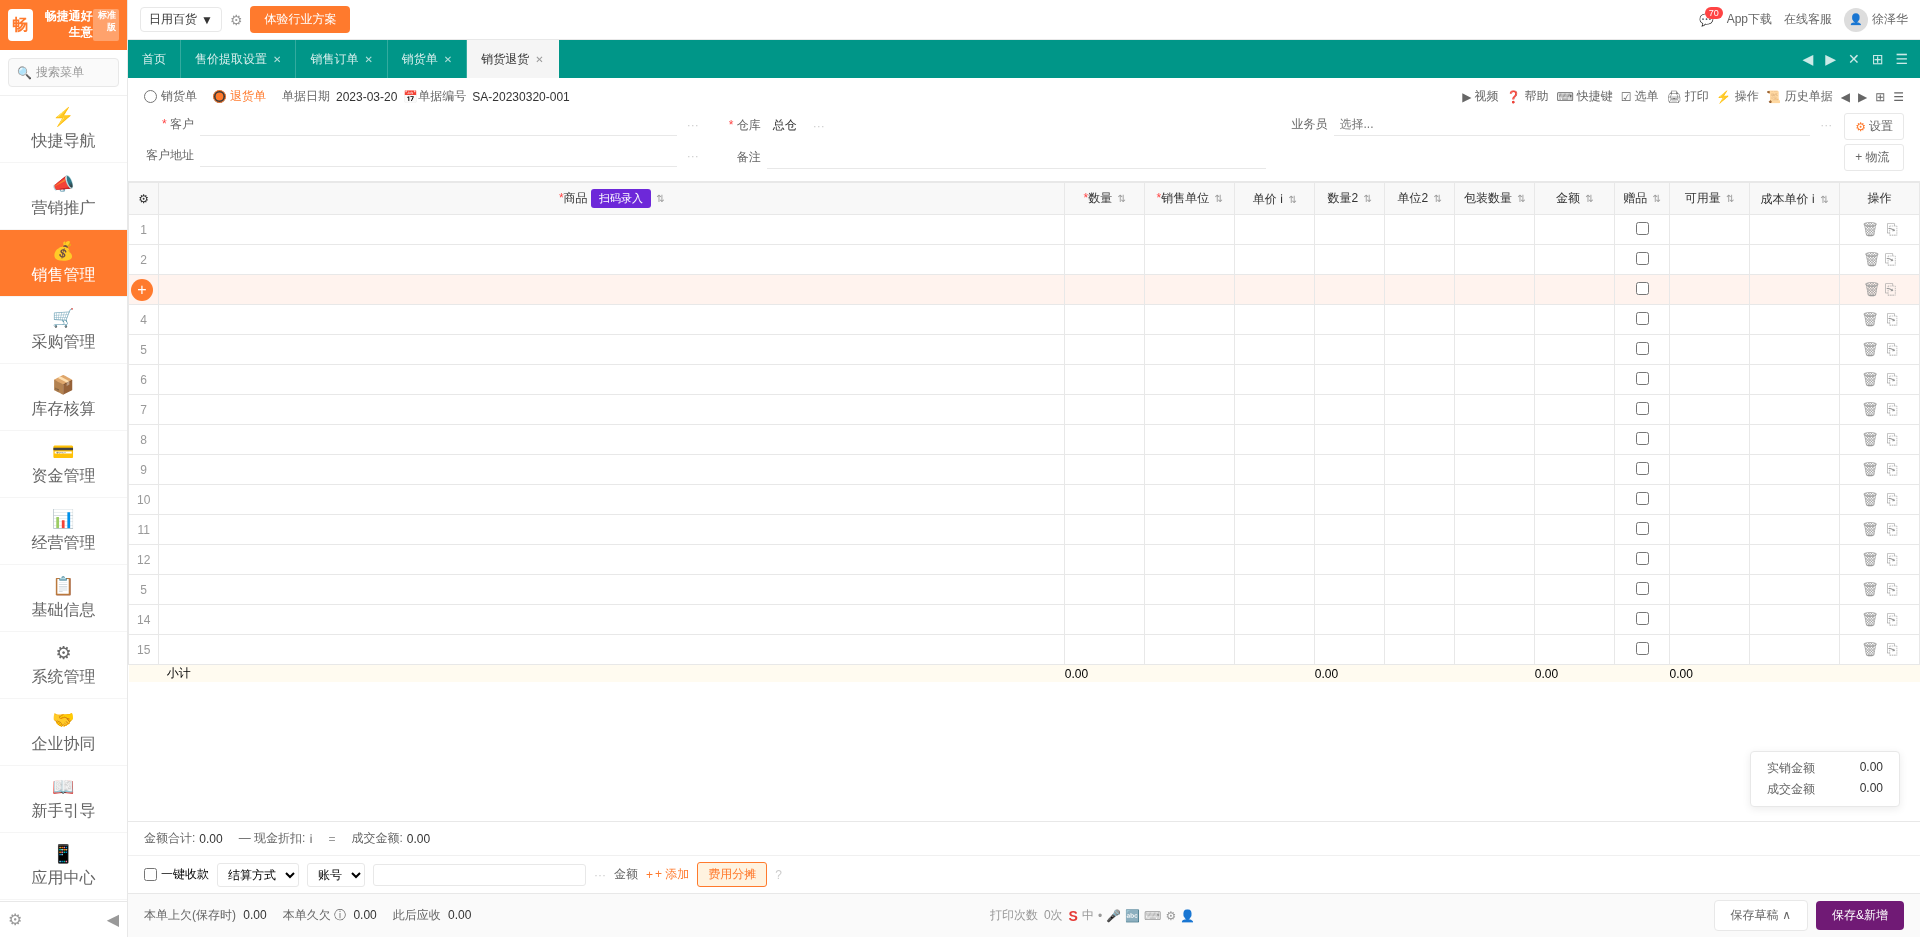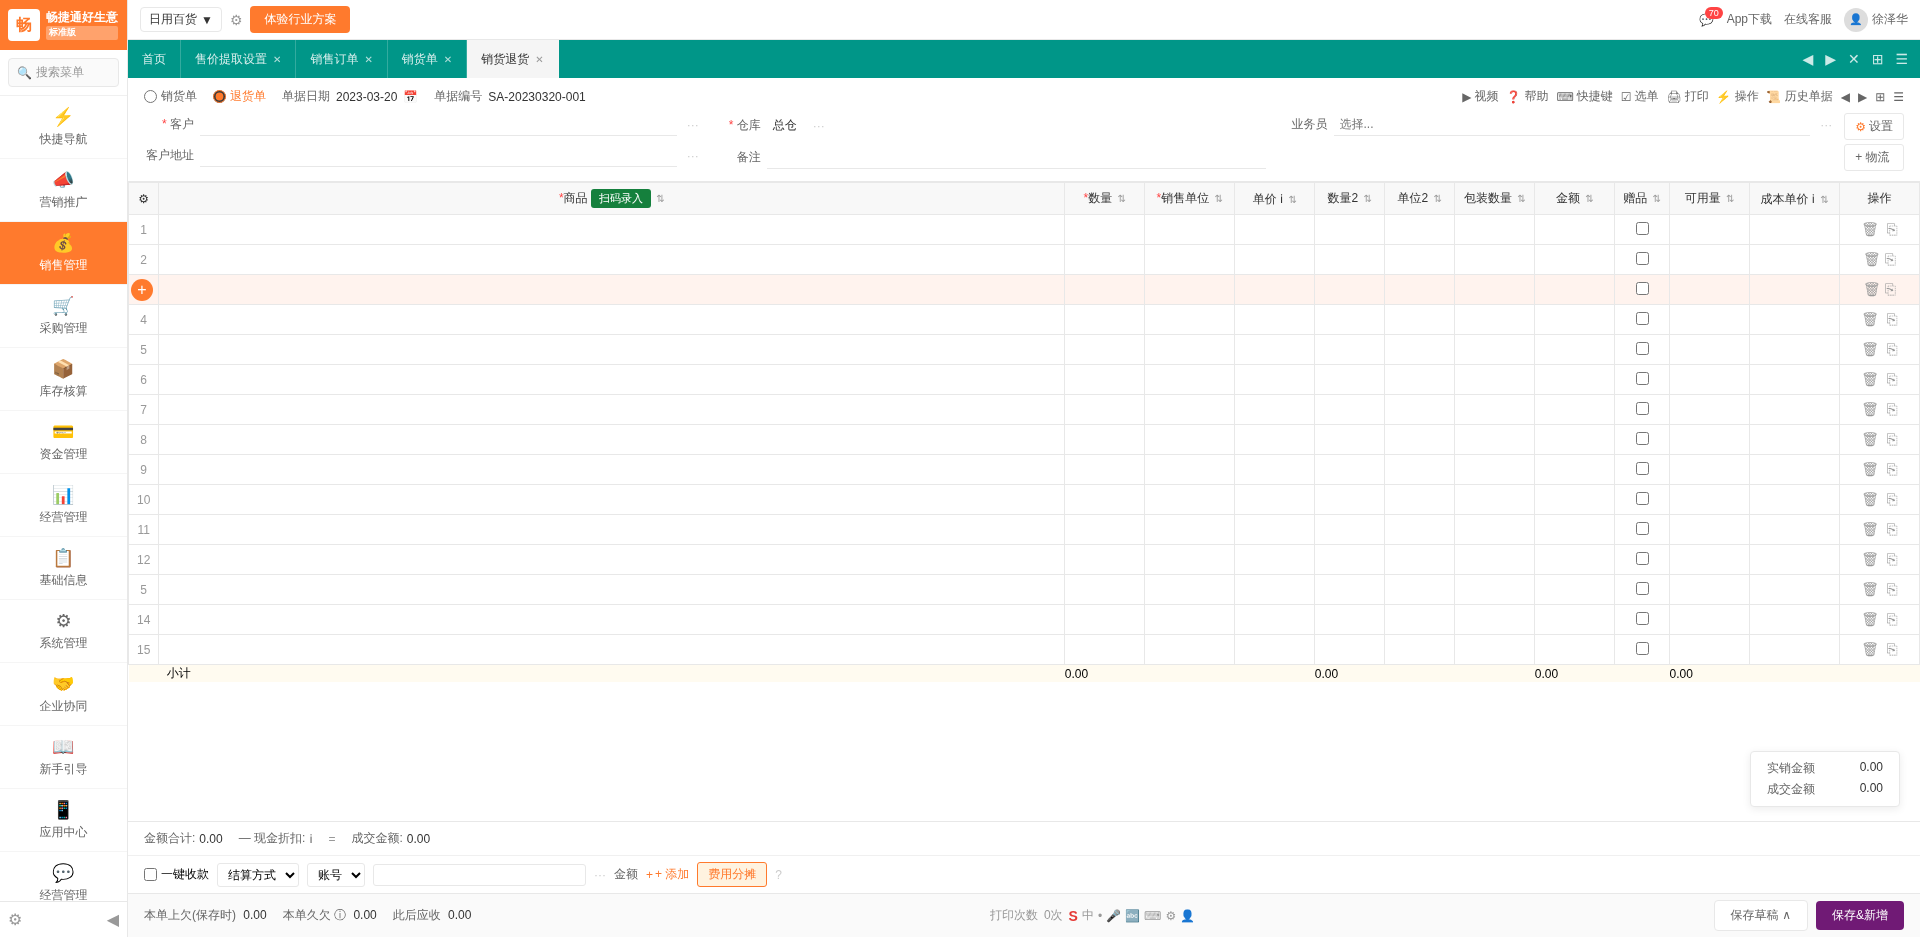--- a/index.html
+++ b/index.html
@@ -2,29 +2,29 @@
 <html><head>
   <meta charset="utf-8">
   <style>
     * { box-sizing: border-box; margin: 0; padding: 0; font-family: 'Microsoft YaHei', Arial, sans-serif; font-size: 12px; }
     body { background: #f5f5f5; display: flex; height: 937px; overflow: hidden; }
 
     
     .sidebar { width: 128px; background: #fff; display: flex; flex-direction: column; border-right: 1px solid #e8e8e8; flex-shrink: 0; }
     .sidebar-logo { background: #ff7a2d; padding: 12px 8px; display: flex; align-items: center; gap: 6px; color: white; font-size: 13px; font-weight: bold; height: 50px; }
     .sidebar-logo .logo-icon { width: 32px; height: 32px; background: white; border-radius: 4px; display: flex; align-items: center; justify-content: center; color: #ff7a2d; font-size: 16px; font-weight: bold; }
-    .sidebar-logo .logo-text { display: flex; flex-direction: column; font-size: 11px; line-height: 1.3; }
+    .sidebar-logo .logo-text { display: flex; flex-direction: row; font-size: 11px; line-height: 1.3; text-align: right; }
     .sidebar-version { font-size: 9px; background: rgba(255,255,255,0.3); padding: 1px 3px; border-radius: 2px; }
     .sidebar-search { padding: 8px; border-bottom: 1px solid #f0f0f0; }
     .sidebar-search-btn { width: 100%; border: 1px solid #e8e8e8; border-radius: 4px; padding: 5px 8px; background: #fafafa; color: #999; cursor: pointer; display: flex; align-items: center; gap: 4px; }
     .sidebar-nav { flex: 1; overflow-y: auto; }
     .sidebar-item { display: flex; flex-direction: column; align-items: center; padding: 10px 4px; cursor: pointer; color: #666; border-bottom: 1px solid #f5f5f5; transition: background 0.2s; }
     .sidebar-item.active { background: #ff7a2d; color: white; }
     .sidebar-item .item-icon { font-size: 18px; margin-bottom: 3px; }
-    .sidebar-item .item-label { font-size: 12px; text-align: center; }
+    .sidebar-item .item-label { font-size: 16px; text-align: center; }
     .sidebar-bottom { padding: 8px; display: flex; justify-content: space-between; border-top: 1px solid #e8e8e8; }
     .sidebar-bottom-btn { color: #999; cursor: pointer; font-size: 16px; }
 
     
     .main { flex: 1; display: flex; flex-direction: column; overflow: hidden; }
 
     
     .topbar { background: #fff; height: 40px; display: flex; align-items: center; justify-content: space-between; padding: 0 12px; border-bottom: 1px solid #e8e8e8; }
     .topbar-left { display: flex; align-items: center; gap: 8px; }
     .topbar-select { border: 1px solid #e8e8e8; border-radius: 4px; padding: 3px 8px; background: white; cursor: pointer; display: flex; align-items: center; gap: 4px; color: #333; }
@@ -48,21 +48,21 @@
     
     .content { flex: 1; background: #f5f5f5; display: flex; flex-direction: column; overflow: hidden; }
     .form-area { background: #fff; padding: 10px 16px; border-bottom: 1px solid #e8e8e8; }
     
     
     .form-header { display: flex; align-items: center; justify-content: space-between; margin-bottom: 8px; }
     .form-radio-group { display: flex; align-items: center; gap: 16px; }
     .radio-item { display: flex; align-items: center; gap: 4px; cursor: pointer; color: #666; }
     .radio-item input[type="radio"] { accent-color: #ff7a2d; }
     .radio-item.active { color: #ff7a2d; }
-    .form-meta { display: flex; align-items: center; gap: 16px; }
+    .form-meta { display: flex; align-items: center; }
     .form-meta-item { display: flex; align-items: center; gap: 6px; color: #666; }
     .form-meta-label { color: #666; }
     .form-meta-value { color: #333; font-weight: 500; }
     .form-actions-top { display: flex; align-items: center; gap: 8px; }
     .form-action-icon { display: flex; align-items: center; gap: 3px; color: #666; cursor: pointer; font-size: 12px; }
     .form-field { display: flex; align-items: center; gap: 6px; }
     .form-field-label { color: #666; min-width: 50px; text-align: right; white-space: nowrap; }
     .required-star { color: #ff4444; }
     .form-field-input { flex: 1; border: none; border-bottom: 1px solid #e8e8e8; padding: 4px 6px; color: #333; outline: none; background: transparent; }
     .form-field-dots { color: #ccc; margin-left: 4px; cursor: pointer; }
@@ -71,21 +71,21 @@
     .setting-icon { color: #ff7a2d; }
 
     
     .table-area { flex: 1; overflow: hidden; display: flex; flex-direction: column; }
     .table-wrapper { flex: 1; overflow: auto; background: #fff; }
     table { width: 100%; border-collapse: collapse; min-width: 1500px; }
     thead th { background: #f8f8f8; border: 1px solid #e8e8e8; padding: 6px 8px; text-align: center; color: #333; font-weight: normal; white-space: nowrap; position: sticky; top: 0; z-index: 1; }
     tbody td { border: 1px solid #e8e8e8; padding: 4px 8px; text-align: center; height: 28px; color: #333; }
     tbody tr.active-row td { background: #fff3ee; }
     .row-num { color: #999; width: 30px; }
-    .scan-btn { background: #15803d; color: white; border: none; padding: 2px 8px; border-radius: 3px; cursor: pointer; font-size: 11px; }
+    .scan-btn { background: #6d28d9; color: white; border: none; padding: 2px 8px; border-radius: 3px; cursor: pointer; font-size: 11px; }
     .col-sort { color: #999; cursor: pointer; font-size: 10px; margin-left: 2px; }
     .action-btn { background: none; border: none; cursor: pointer; color: #999; font-size: 14px; padding: 2px; }
     .add-row-btn { width: 22px; height: 22px; background: #ff7a2d; color: white; border: none; border-radius: 50%; cursor: pointer; font-size: 16px; display: flex; align-items: center; justify-content: center; }
     .total-row td { background: #fffbf0; font-weight: 500; }
     .checkbox-cell { text-align: center; }
     input[type="checkbox"] { cursor: pointer; }
 
     
     .bottom-area { background: #fff; border-top: 1px solid #e8e8e8; }
     .summary-row { display: flex; align-items: center; gap: 16px; padding: 8px 16px; border-bottom: 1px solid #f0f0f0; }

